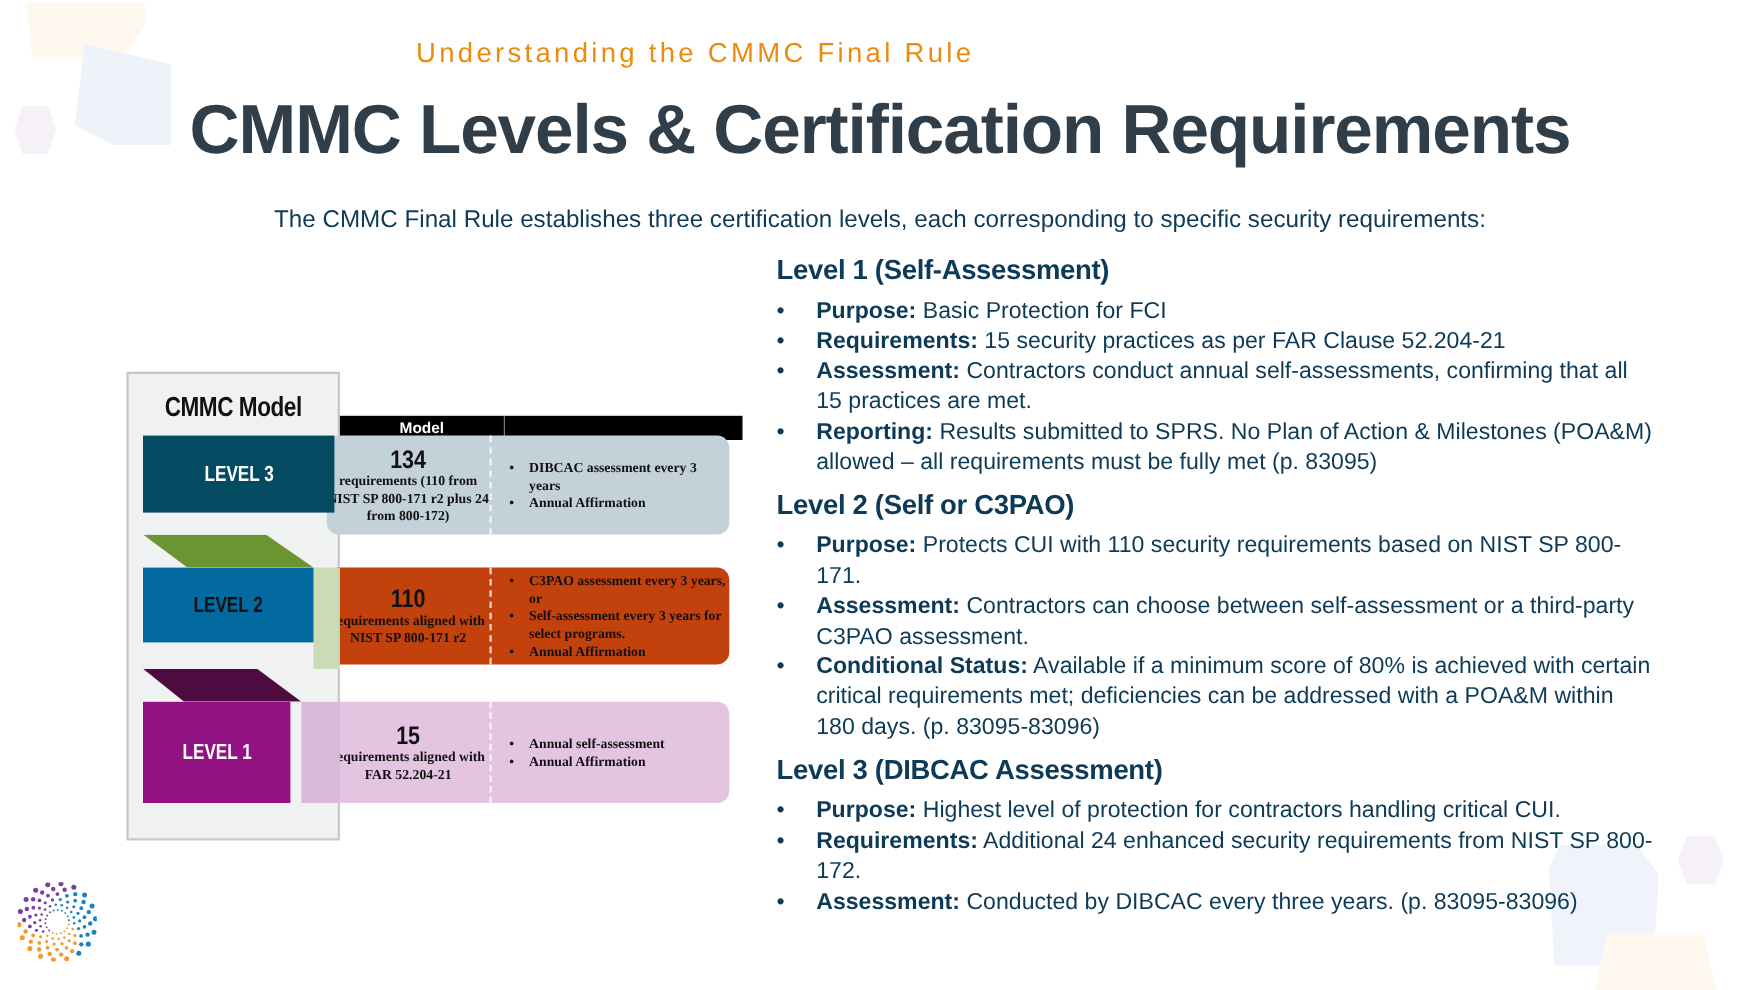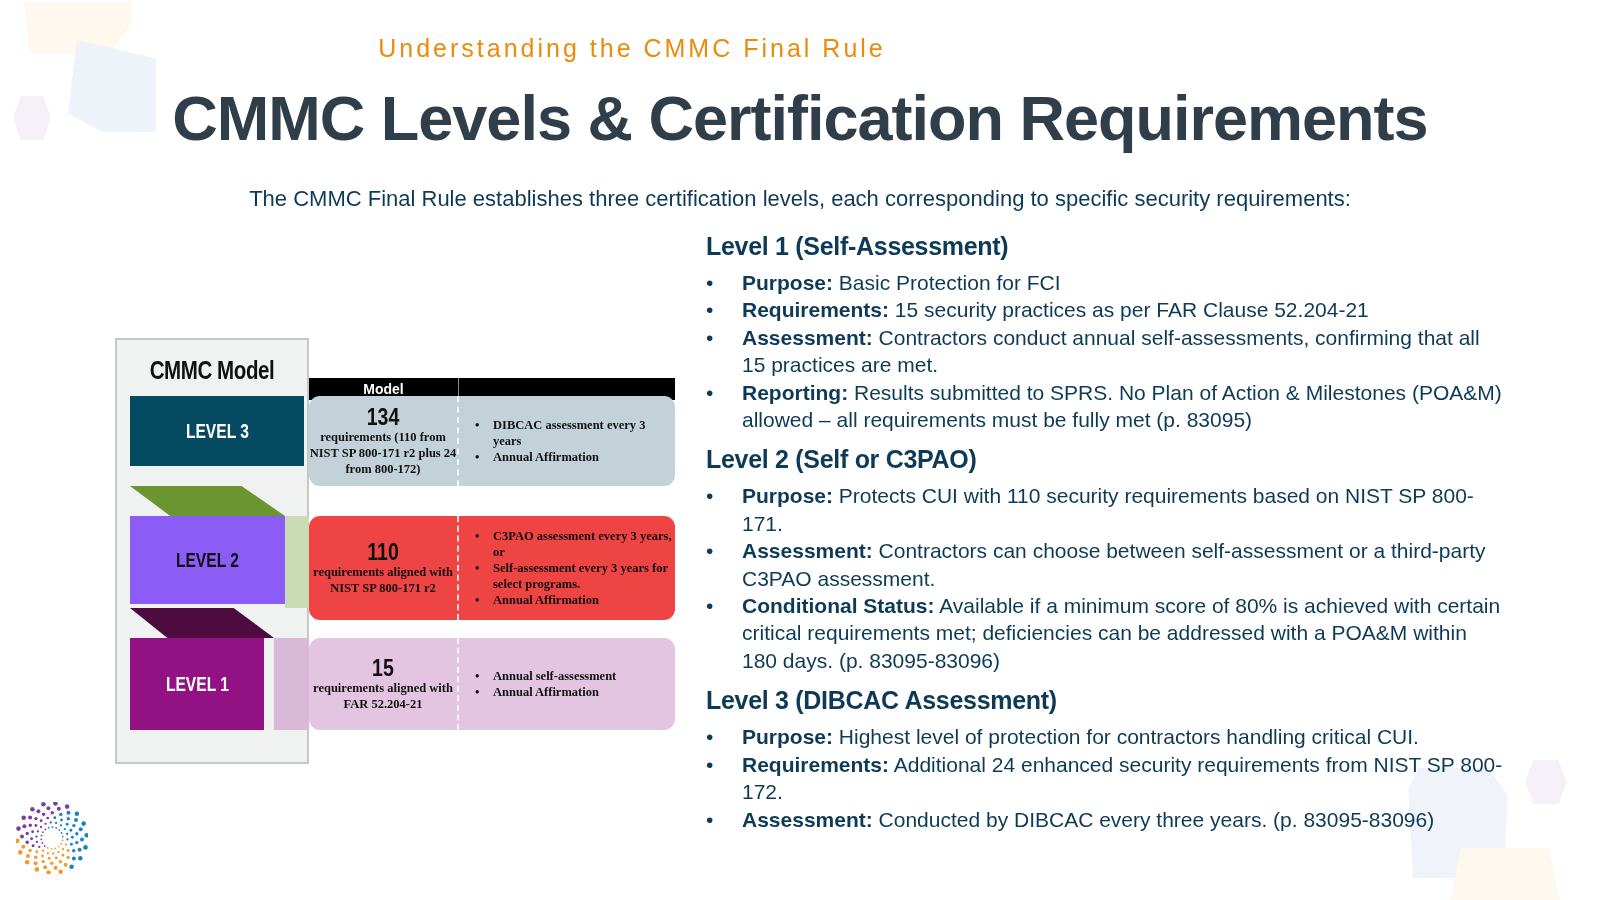--- a/index.html
+++ b/index.html
@@ -21,37 +21,37 @@
 
   
   .model { position: absolute; left: 115px; top: 338px; width: 560px; height: 430px; font-family: "Liberation Serif", serif; }
   .model-frame { position: absolute; left: 0; top: 0; width: 194px; height: 426px; background: #f0f2f1; border: 2px solid #c6c8c8; }
   .model-title { position: absolute; left: 0; top: 18px; width: 194px; text-align: center; font-family: "Liberation Sans", sans-serif; font-weight: bold; font-size: 25px; color: #111; transform: scaleX(0.82); letter-spacing: -0.5px; }
   .model-head { position: absolute; left: 194px; top: 40px; width: 366px; height: 22px; background: #000; display: flex; flex-direction: column; }
   .model-head div { color: #fff; font-family: "Liberation Sans", sans-serif; font-weight: bold; font-size: 14px; text-align: center; line-height: 22px; }
   .model-head .h1 { width: 150px; border-right: 1px solid #888; }
   .model-head .h2 { width: 216px; font-style: italic; }
 
-  .lvl-row { position: absolute; left: 194px; width: 366px; display: flex; border-radius: 11px; }
+  .lvl-row { position: absolute; left: 182px; width: 366px; display: flex; border-radius: 11px; }
   .lvl-row .cell-model { width: 150px; border-right: 2px dashed rgba(255,255,255,0.8); text-align: center; display: flex; flex-direction: column; justify-content: center; color: #111; }
   .lvl-row .cell-assess { width: 216px; display: flex; flex-direction: column; justify-content: center; padding-left: 14px; color: #111; }
   .cell-model .num { font-family: "Liberation Sans", sans-serif; font-weight: bold; font-size: 23px; line-height: 24px; transform: scaleX(0.85); }
   .cell-model .desc { font-size: 12.5px; font-weight: bold; line-height: 16px; }
   .cell-assess ul { list-style: none; }
   .cell-assess li { position: relative; padding-left: 20px; font-size: 12.5px; font-weight: bold; line-height: 16px; }
   .cell-assess li::before { content: "•"; position: absolute; left: 2px; top: 0; }
 
   .row3 { top: 58px; height: 90px; background: #c3d1d9; }
-  .row2 { top: 178px; height: 104px; background: #ef4444; }
+  .row2 { top: 178px; height: 88px; background: #c2410c; }
   .row1 { top: 300px; height: 92px; background: #e4c5e1; }
 
   .lvl-block { position: absolute; display: flex; align-items: center; justify-content: center; color: #fff; font-family: "Liberation Sans", sans-serif; font-weight: bold; font-size: 20px; }
   .lvl-block span { display: inline-block; transform: scaleX(0.78); }
   .blk3 { left: 15px; top: 58px; width: 174px; height: 70px; background: #044a60; }
-  .blk2 { left: 15px; top: 178px; width: 155px; height: 88px; background: #8b5cf6; color: #111; }
+  .blk2 { left: 15px; top: 178px; width: 155px; height: 68px; background: #0369a1; color: #111; }
   .blk2-ext { left: 170px; top: 178px; width: 24px; height: 92px; background: #c9dcb6; }
   .blk1 { left: 15px; top: 300px; width: 134px; height: 92px; background: #921283; }
   .blk1-ext { left: 159px; top: 300px; width: 35px; height: 92px; background: #d9b8d8; }
   .ramp { position: absolute; }
   .ramp2 { left: 15px; top: 148px; width: 155px; height: 30px; background: #6a9531; clip-path: polygon(0 0, 72% 0, 100% 100%, 26% 100%); }
   .ramp1 { left: 15px; top: 270px; width: 144px; height: 30px; background: #4e0b40; clip-path: polygon(0 0, 72% 0, 100% 100%, 26% 100%); }
 
   
   .details { position: absolute; left: 706px; top: 232px; width: 800px; font-family: "DejaVu Sans", sans-serif; color: #0d3a56; }
   .lvl-heading { font-family: "Liberation Sans", sans-serif; font-weight: bold; font-size: 25px; color: #0d3a56; margin-bottom: 8px; letter-spacing: -0.3px; }

